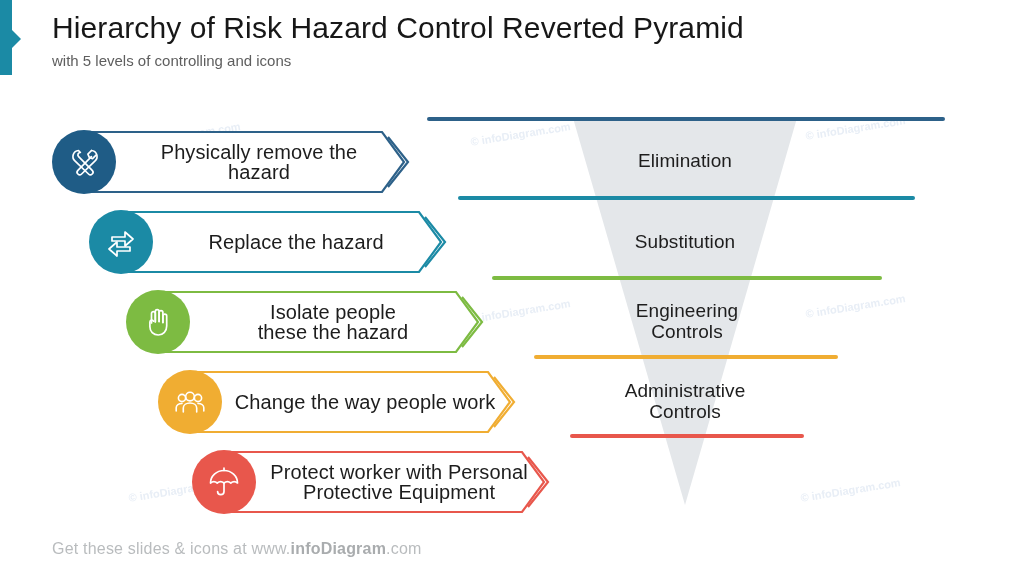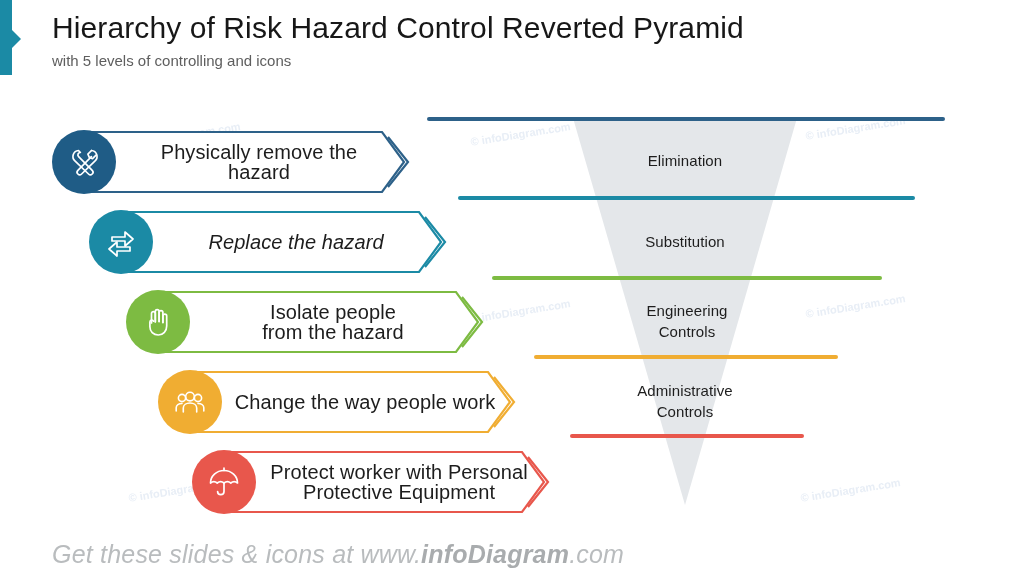--- a/index.html
+++ b/index.html
@@ -69,30 +69,29 @@
     text-align:center; z-index:2;
     letter-spacing:.1px;
   }
 
   
   #pyramid{ position:absolute; left:400px; top:0; width:624px; height:576px; }
   #pyramid-shape{ position:absolute; left:0; top:0; }
   .pyr-line{ position:absolute; height:3.5px; border-radius:2px; }
   .pyr-label{
     position:absolute; text-align:center;
-    font-size:15px; color:#1d1d1d; line-height:21px;
+    font-size:19px; color:#1d1d1d; line-height:21px;
     letter-spacing:.1px;
   }
 
   
   #footer{
     position:absolute; left:52px; top:540px;
-    font-size:25px; color:#b9bcbe; letter-spacing:.2px;
+    font-size:16px; color:#b9bcbe; letter-spacing:.2px;
     white-space:nowrap;
-    font-style:italic;
   }
   #footer b{ color:#a9acae; font-weight:bold; }
 </style>
 </head>
 <body>
 
 <div id="accent-bar"></div>
 <div id="accent-notch"></div>
 
 <div id="header">
@@ -140,21 +139,21 @@
         <path d="M32 2 L330 2 L352 32 L330 62 L32 62 Z" fill="#ffffff" stroke="#1B8AA5" stroke-width="2.2"></path>
         <path d="M336 7 L356 32 L336 57" fill="none" stroke="#1B8AA5" stroke-width="2.2"></path>
       </svg>
     </div>
     <div class="step-circle" style="background:#1B8AA5;">
       <svg viewBox="0 0 36 36" fill="none" stroke="#ffffff" stroke-width="1.7" stroke-linecap="round" stroke-linejoin="round">
         <path d="M9 13 L22 13 L22 8 L30 15 L22 22 L22 17 L9 17 Z"></path>
         <path d="M27 23 L14 23 L14 18 L6 25 L14 32 L14 27 L27 27 Z"></path>
       </svg>
     </div>
-    <div class="step-label" style="left:76px; width:262px;font-style:italic;">
+    <div class="step-label" style="left:76px; width:262px;">
       <span>Replace the hazard</span>
       <span></span>
     </div>
   </div>
 
   <div class="step" style="left:126px; top:290px; width:362px;">
     <div class="step-banner">
       <svg width="362" height="64" viewBox="0 0 362 64">
         <path d="M32 2 L330 2 L352 32 L330 62 L32 62 Z" fill="#ffffff" stroke="#7DBB42" stroke-width="2.2"></path>
         <path d="M336 7 L356 32 L336 57" fill="none" stroke="#7DBB42" stroke-width="2.2"></path>
@@ -163,21 +162,21 @@
     <div class="step-circle" style="background:#7DBB42;">
       <svg viewBox="0 0 36 36" fill="none" stroke="#ffffff" stroke-width="1.7" stroke-linecap="round" stroke-linejoin="round">
         <path d="M11.5 19 V9.5 a1.9 1.9 0 0 1 3.8 0 V18"></path>
         <path d="M15.3 17.5 V7.5 a1.9 1.9 0 0 1 3.8 0 V17.5"></path>
         <path d="M19.1 17.5 V8.5 a1.9 1.9 0 0 1 3.8 0 V18.5"></path>
         <path d="M22.9 18.5 V12 a1.9 1.9 0 0 1 3.8 0 V22 c0 5 -3.4 9 -8.4 9 c-5 0 -8.4 -3.5 -8.4 -8.2 V18 a1.9 1.9 0 0 1 3.6 -0.8"></path>
       </svg>
     </div>
     <div class="step-label" style="left:76px; width:262px;">
       <span>Isolate people</span>
-      <span>from the hazard</span>
+      <span>these the hazard</span>
     </div>
   </div>
 
   <div class="step" style="left:158px; top:370px; width:362px;">
     <div class="step-banner">
       <svg width="362" height="64" viewBox="0 0 362 64">
         <path d="M32 2 L330 2 L352 32 L330 62 L32 62 Z" fill="#ffffff" stroke="#F0AD32" stroke-width="2.2"></path>
         <path d="M336 7 L356 32 L336 57" fill="none" stroke="#F0AD32" stroke-width="2.2"></path>
       </svg>
     </div>

